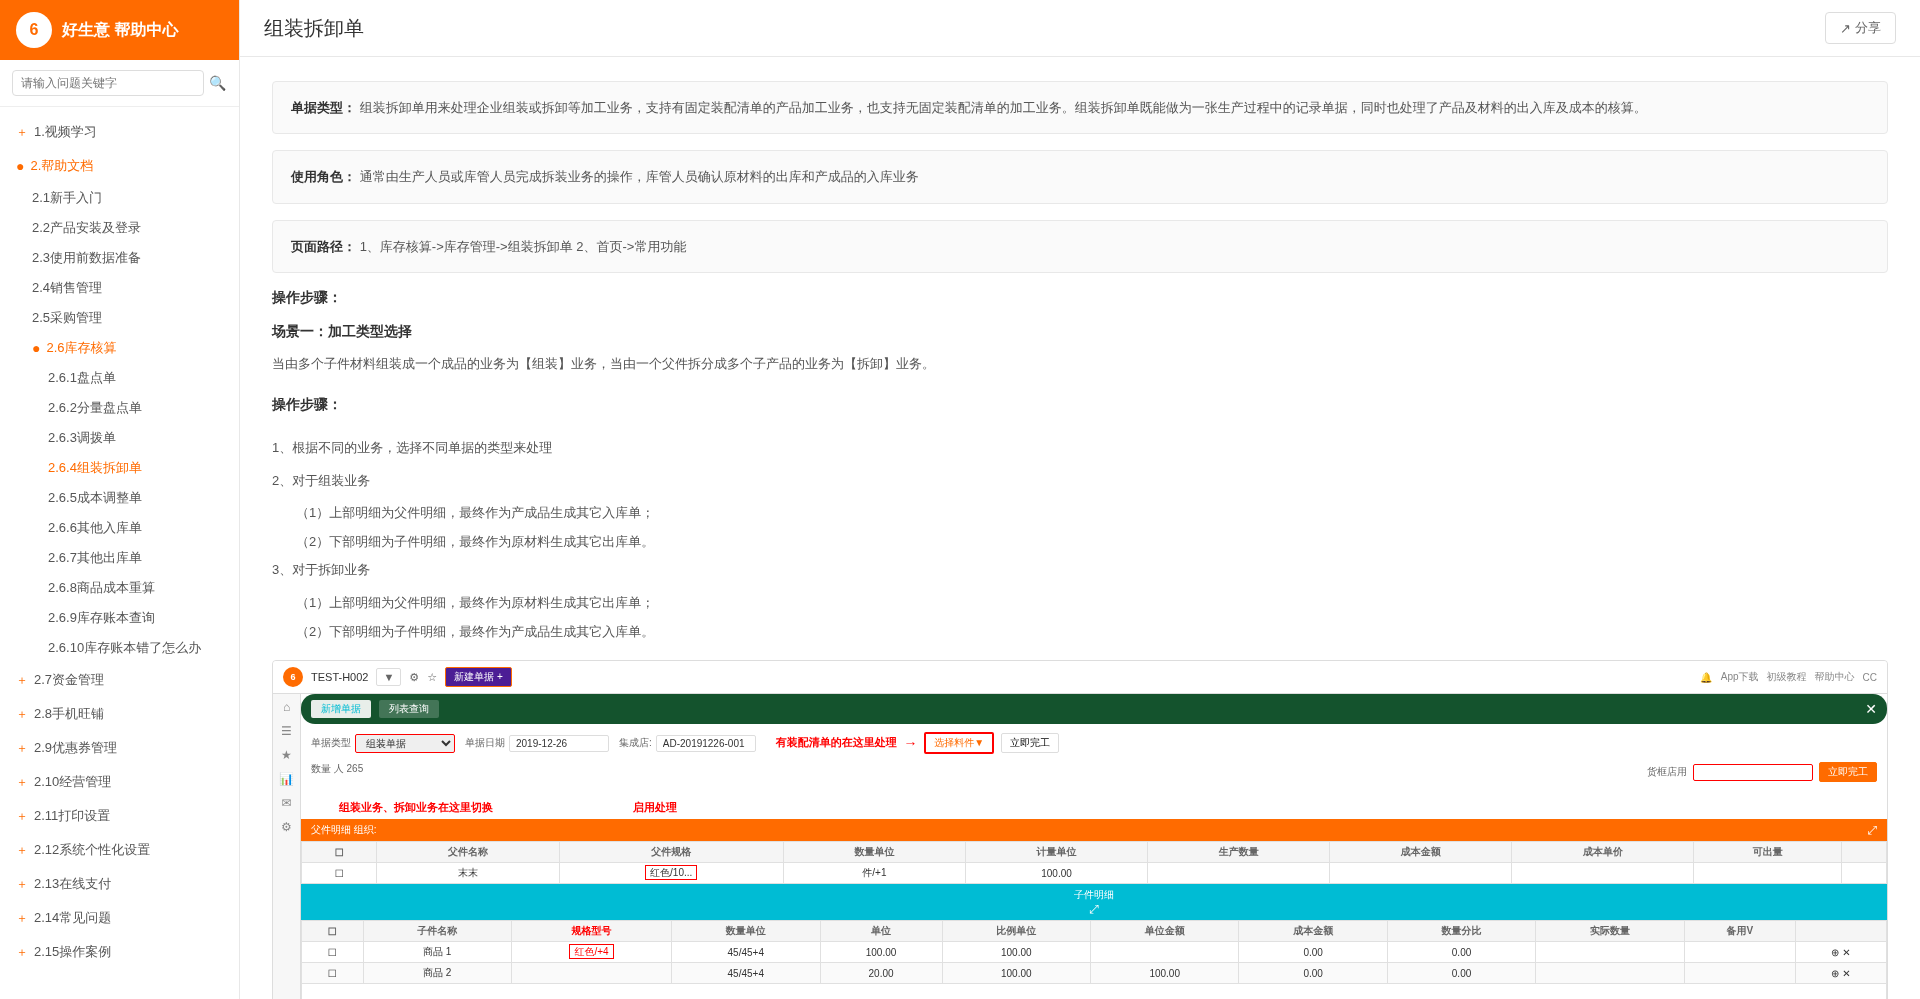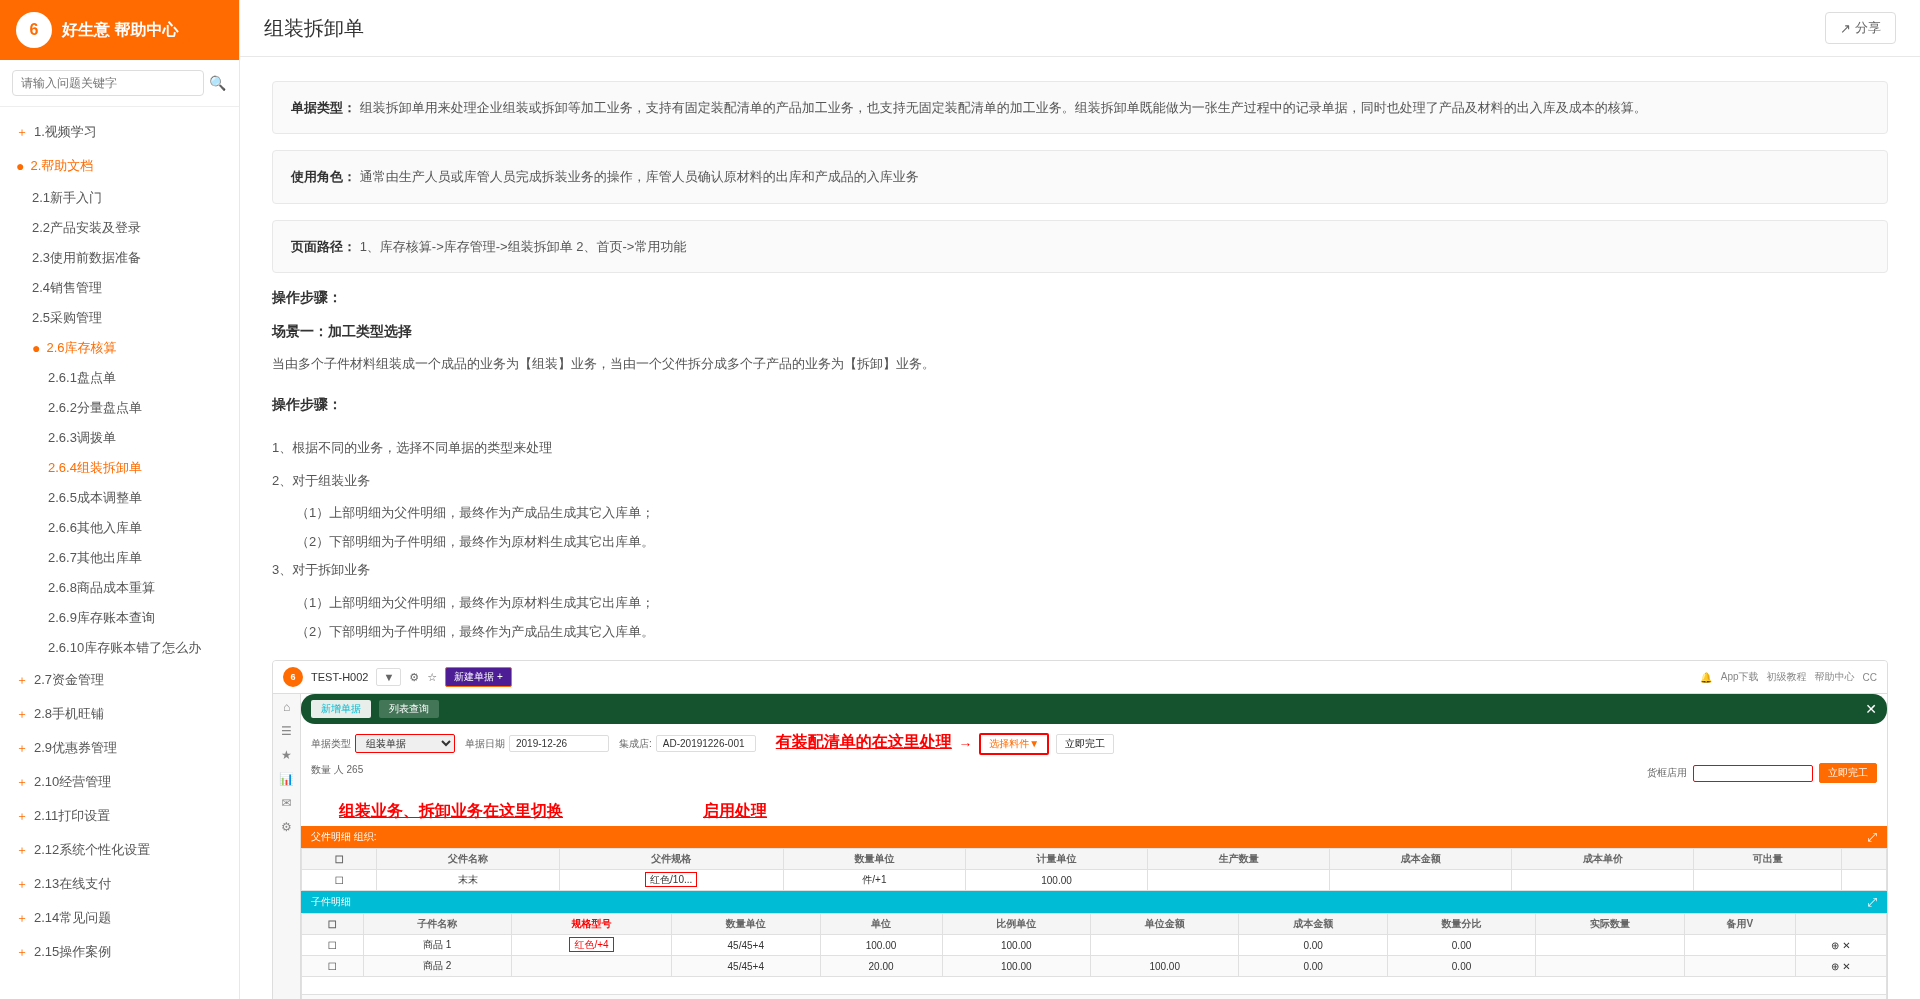--- a/index.html
+++ b/index.html
@@ -230,28 +230,27 @@
       color: #fff;
       padding: 4px 10px;
       font-size: 10px;
       display: flex; align-items: center; justify-content: space-between;
     }
     .app-section-teal {
       background: #00bcd4;
       color: #fff;
       padding: 4px 10px;
       font-size: 10px;
-      display: flex; align-items: center; justify-content: space-between;
+      display: flex; align-items: center; justify-content: space-between; flex-direction: column;
     }
 
     .red-annotation-text {
       color: #f00;
-      font-size: 16px;
+      font-size: 11px;
       font-weight: bold;
-      text-decoration: underline;
     }
 
     .app-close-btn {
       background: none; border: none; color: #fff; font-size: 14px; cursor: pointer; margin-left: auto;
     }
   </style>
 </head>
 <body>
 
 <div id="sidebar">

